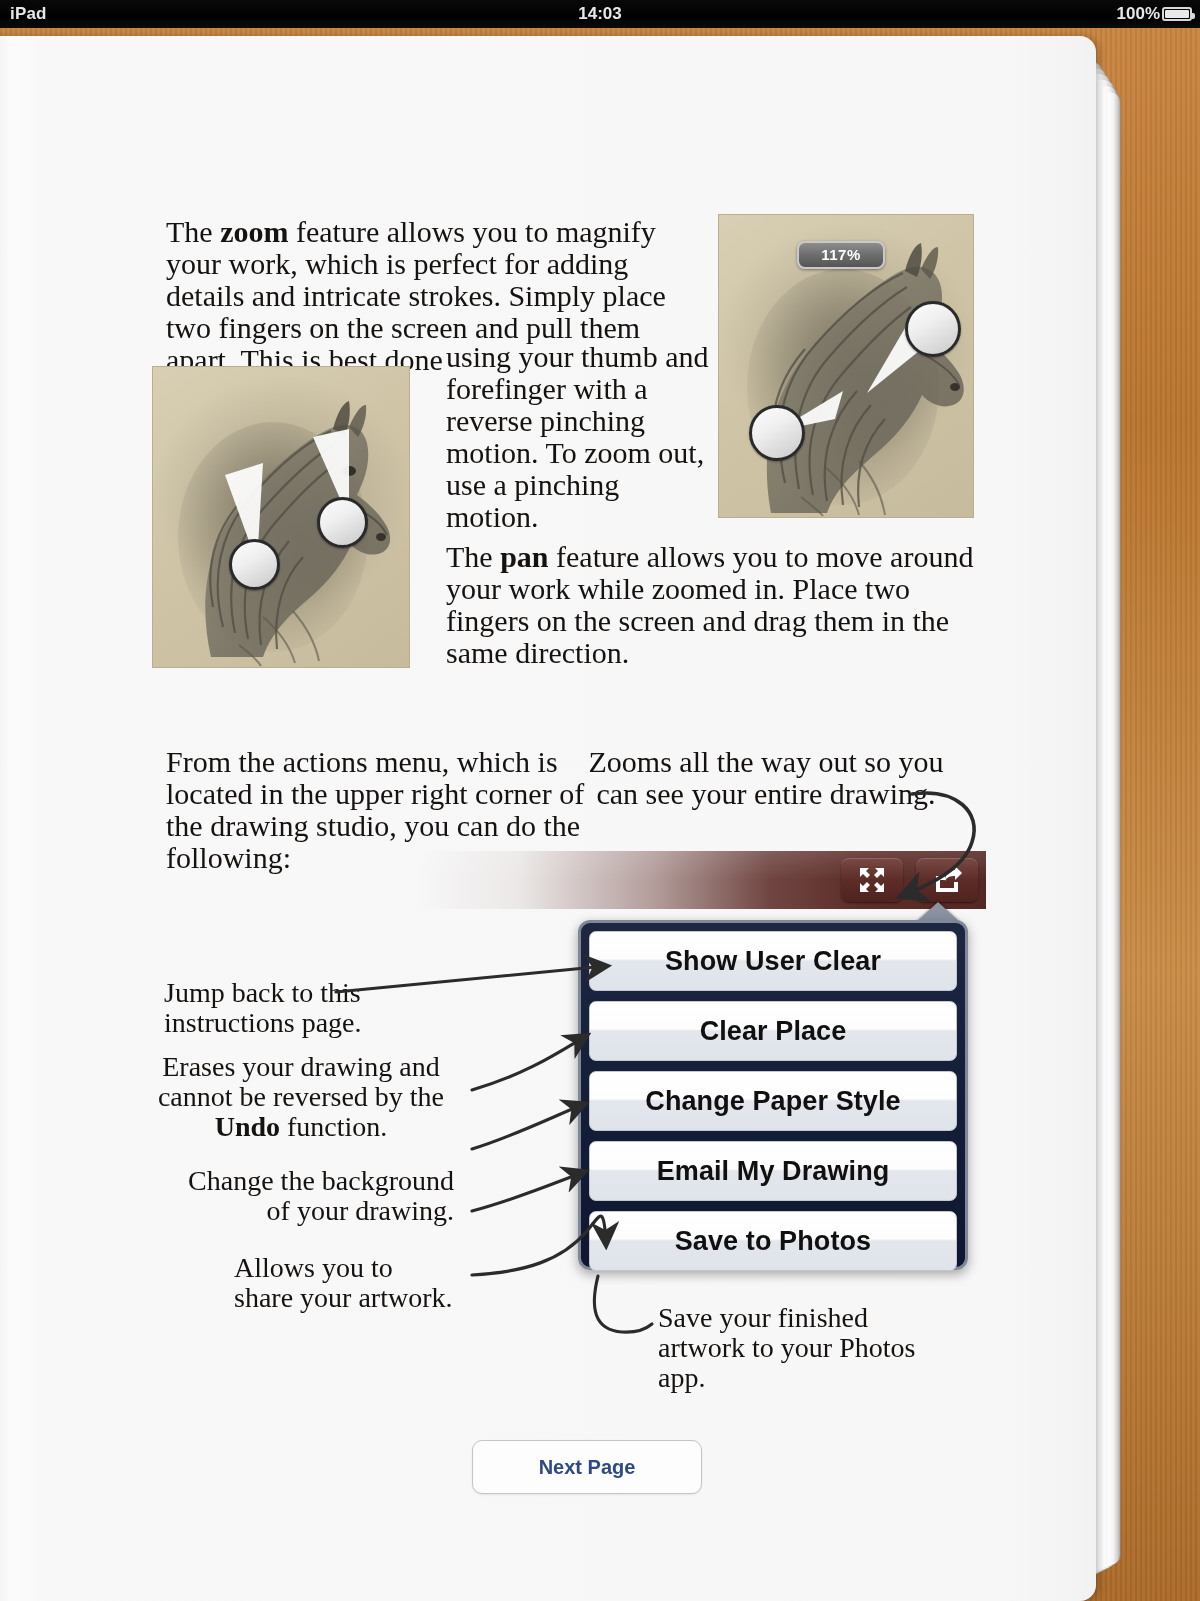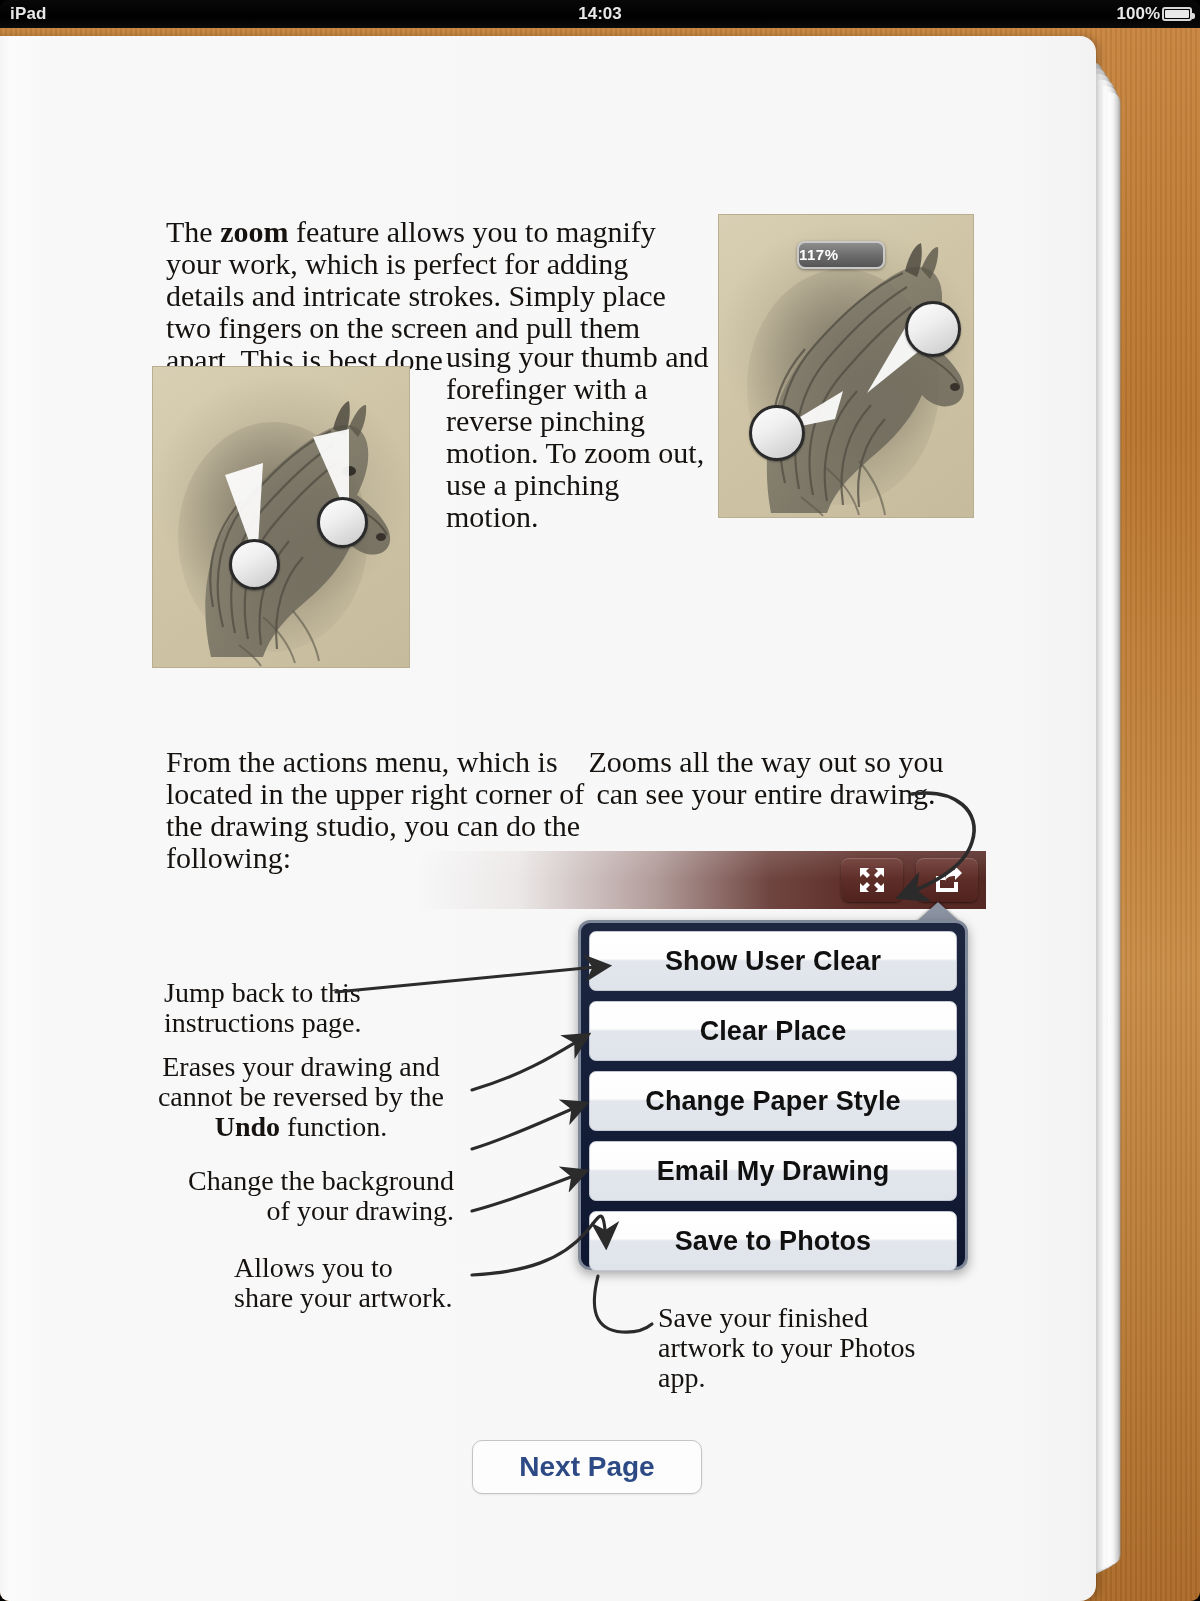--- a/index.html
+++ b/index.html
@@ -7,21 +7,20 @@
     background: #000;
     width: 1200px; height: 1601px;
     overflow: hidden;
     font-family: "Liberation Serif", serif;
   }
   #screen {
     position: relative;
     width: 1200px; height: 1601px;
     background: #000;
     overflow: hidden;
-    border-radius: 9px;
   }
 
   
   #statusbar {
     position: absolute; left: 0; top: 0;
     width: 1200px; height: 28px;
     background: linear-gradient(#090909, #000 60%, #0b0b0b);
     color: #e8e8e8;
     font-family: "Liberation Sans", sans-serif;
     font-size: 17px; font-weight: bold;
@@ -129,21 +128,21 @@
   .cone { position: absolute; }
   .zoom-badge {
     position: absolute;
     background: linear-gradient(#8d8d8d,#6d6d6d 50%,#555);
     border: 2px solid #c9c9c9;
     border-radius: 8px;
     color: #fff;
     font-family: "Liberation Sans", sans-serif;
     font-weight: bold; font-size: 15px;
     letter-spacing: .5px;
-    text-align: left;
+    text-align: center;
     padding: 3px 0 4px;
     box-shadow: 0 1px 3px rgba(0,0,0,.4);
   }
 
   #horse-left  { left: 166px; top: 330px; width: 256px; height: 300px; }
   #horse-right { left: 732px; top: 178px; width: 254px; height: 302px; }
 
   
   #toolbar {
     position: absolute; left: 430px; top: 815px;
@@ -211,21 +210,21 @@
   
   #next-page {
     position: absolute; left: 486px; top: 1404px;
     width: 228px; height: 52px;
     background: #fdfdfd;
     border: 1px solid #c4c4c4;
     border-radius: 10px;
     display: flex; align-items: center; justify-content: center;
     color: #2d4a85;
     font-family: "Liberation Sans", sans-serif;
-    font-weight: bold; font-size: 28px;
+    font-weight: bold; font-size: 20px;
     z-index: 45;
     box-shadow: 0 1px 2px rgba(0,0,0,.08);
   }
 </style>
 </head>
 <body>
 
 <div id="screen">
 
   <div id="statusbar">
@@ -248,20 +247,21 @@
   <div class="stack" style="left:1103px; top:86px;  width:14px; height:1481px;"></div>
   <div class="stack" style="left:1108px; top:92px;  width:12px; height:1473px;"></div>
 
   <div id="page">
   <div id="page-inner">
 
     <div class="body-text" id="para-zoom-top"><span>The </span><b class="em">zoom</b><span> feature allows you to magnify your work, which is perfect for adding details and intricate strokes. Simply place two fingers on the screen and pull them apart. This is best done</span></div>
 
     <div class="body-text" id="para-zoom-wrap">using your thumb and forefinger with a reverse pinching motion. To zoom out, use a pinching motion.</div>
 
+    <div class="body-text" id="para-pan"><span>The </span><b class="em">pan</b><span> feature allows you to move around your work while zoomed in. Place two fingers on the screen and drag them in the same direction.</span></div>
 
     <div class="body-text" id="para-actions">From the actions menu, which is located in the upper right corner of the drawing studio, you can do the following:</div>
 
     <div class="body-text" id="cap-expand">Zooms all the way out so you can see your entire drawing.</div>
 
     <div class="horse-img" id="horse-left">
       <svg class="horse-svg" viewBox="0 0 256 300" preserveAspectRatio="none">
         <defs>
           <linearGradient id="hgA" x1="0" y1="0" x2="1" y2="1">
             <stop offset="0%" stop-color="#8a8474" stop-opacity=".85"></stop>

